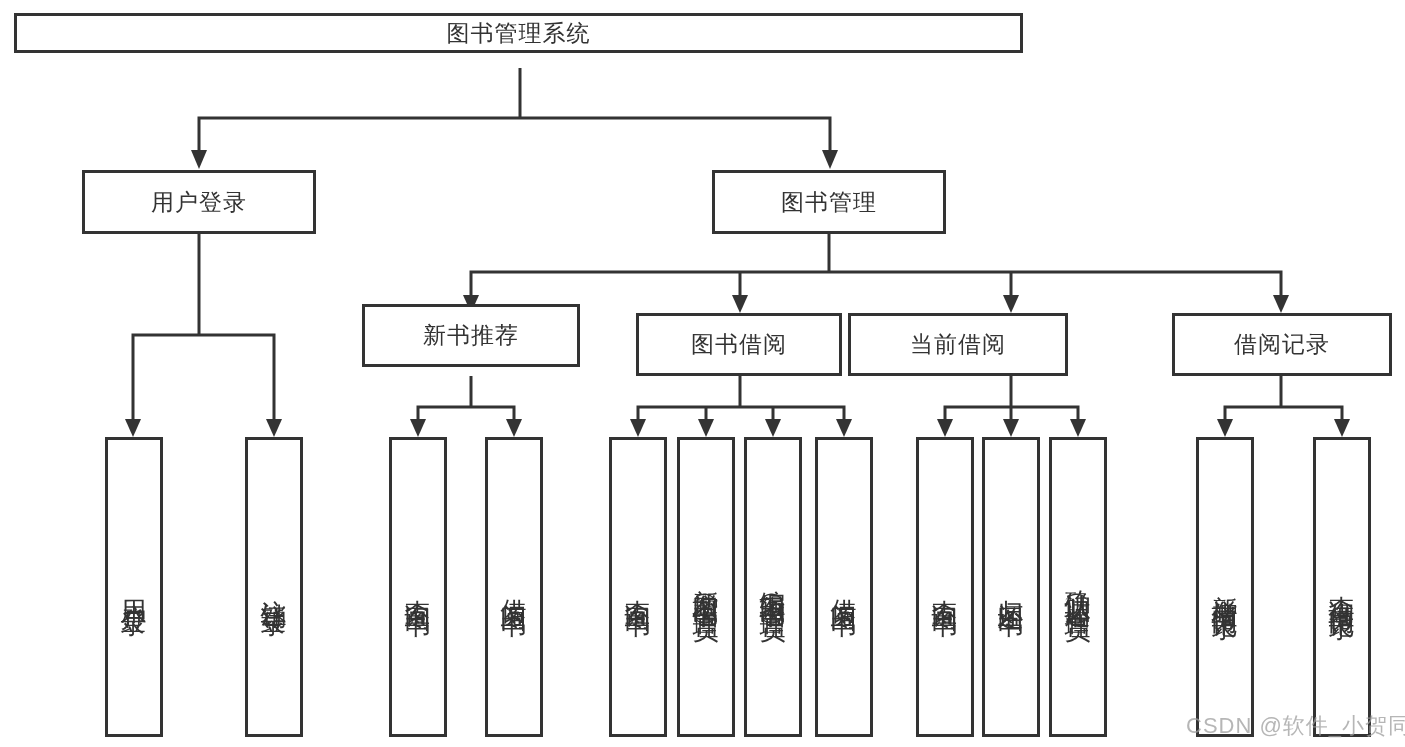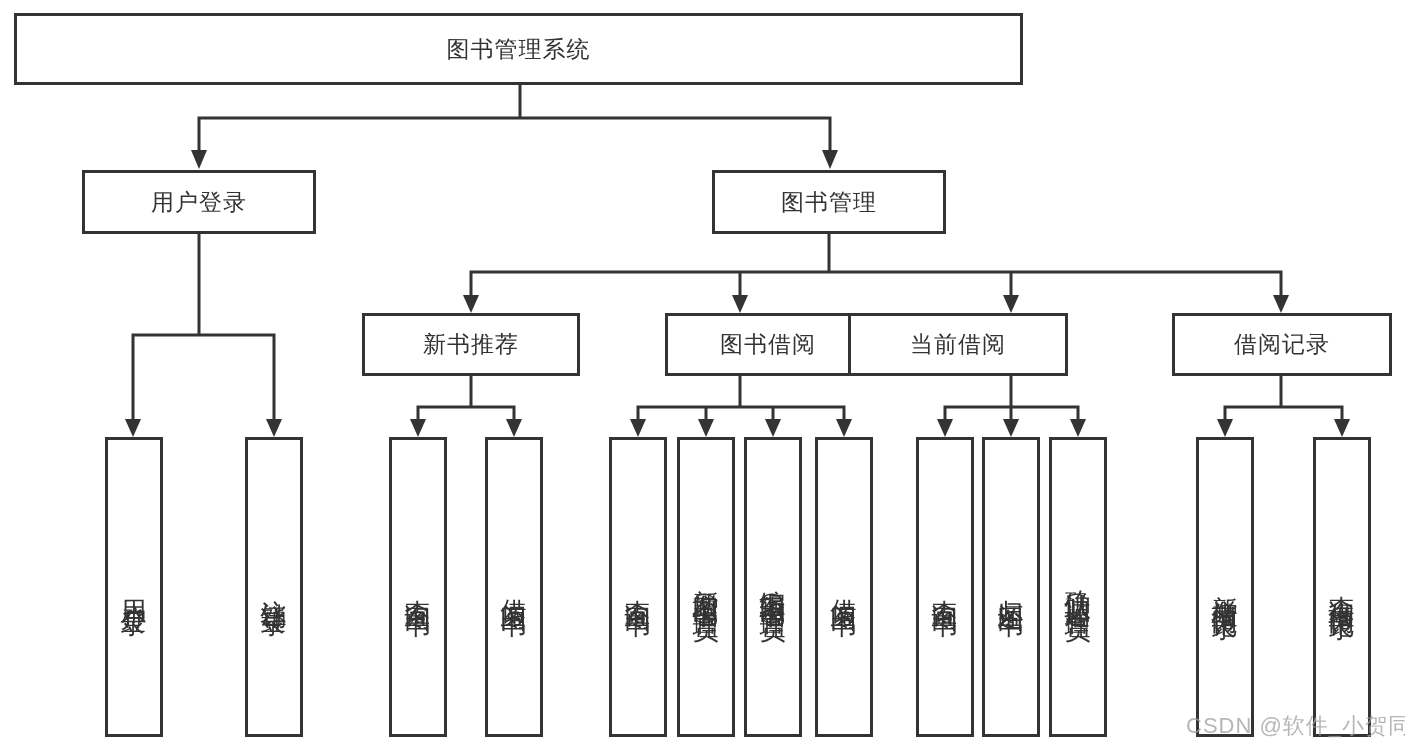--- a/index.html
+++ b/index.html
@@ -104,35 +104,35 @@
 
       <polygon points="937,419 953,419 945,437"></polygon>
       <polygon points="1003,419 1019,419 1011,437"></polygon>
       <polygon points="1070,419 1086,419 1078,437"></polygon>
 
       <polygon points="1217,419 1233,419 1225,437"></polygon>
       <polygon points="1334,419 1350,419 1342,437"></polygon>
     </g>
   </svg>
 
-  <div class="node hnode" style="left:14px; top:13px; width:1009px; height:72px;">
+  <div class="node hnode" style="left:14px; top:13px; width:1009px; height:40px;">
     <span>图书管理系统</span>
   </div>
 
   <div class="node hnode" style="left:82px; top:170px; width:234px; height:64px;">
     <span>用户登录</span>
   </div>
   <div class="node hnode" style="left:712px; top:170px; width:234px; height:64px;">
     <span>图书管理</span>
   </div>
 
-  <div class="node hnode" style="left:362px; top:313px; width:218px; height:63px;">
+  <div class="node hnode" style="left:362px; top:304px; width:218px; height:63px;">
     <span>新书推荐</span>
   </div>
-  <div class="node hnode" style="left:665px; top:313px; width:206px; height:63px;">
+  <div class="node hnode" style="left:636px; top:313px; width:206px; height:63px;">
     <span>图书借阅</span>
   </div>
   <div class="node hnode" style="left:848px; top:313px; width:220px; height:63px;">
     <span>当前借阅</span>
   </div>
   <div class="node hnode" style="left:1172px; top:313px; width:220px; height:63px;font-family:Liberation Mono, monospace;">
     <span>借阅记录</span>
   </div>
 
   <div class="node leaf" style="left:105px;">

